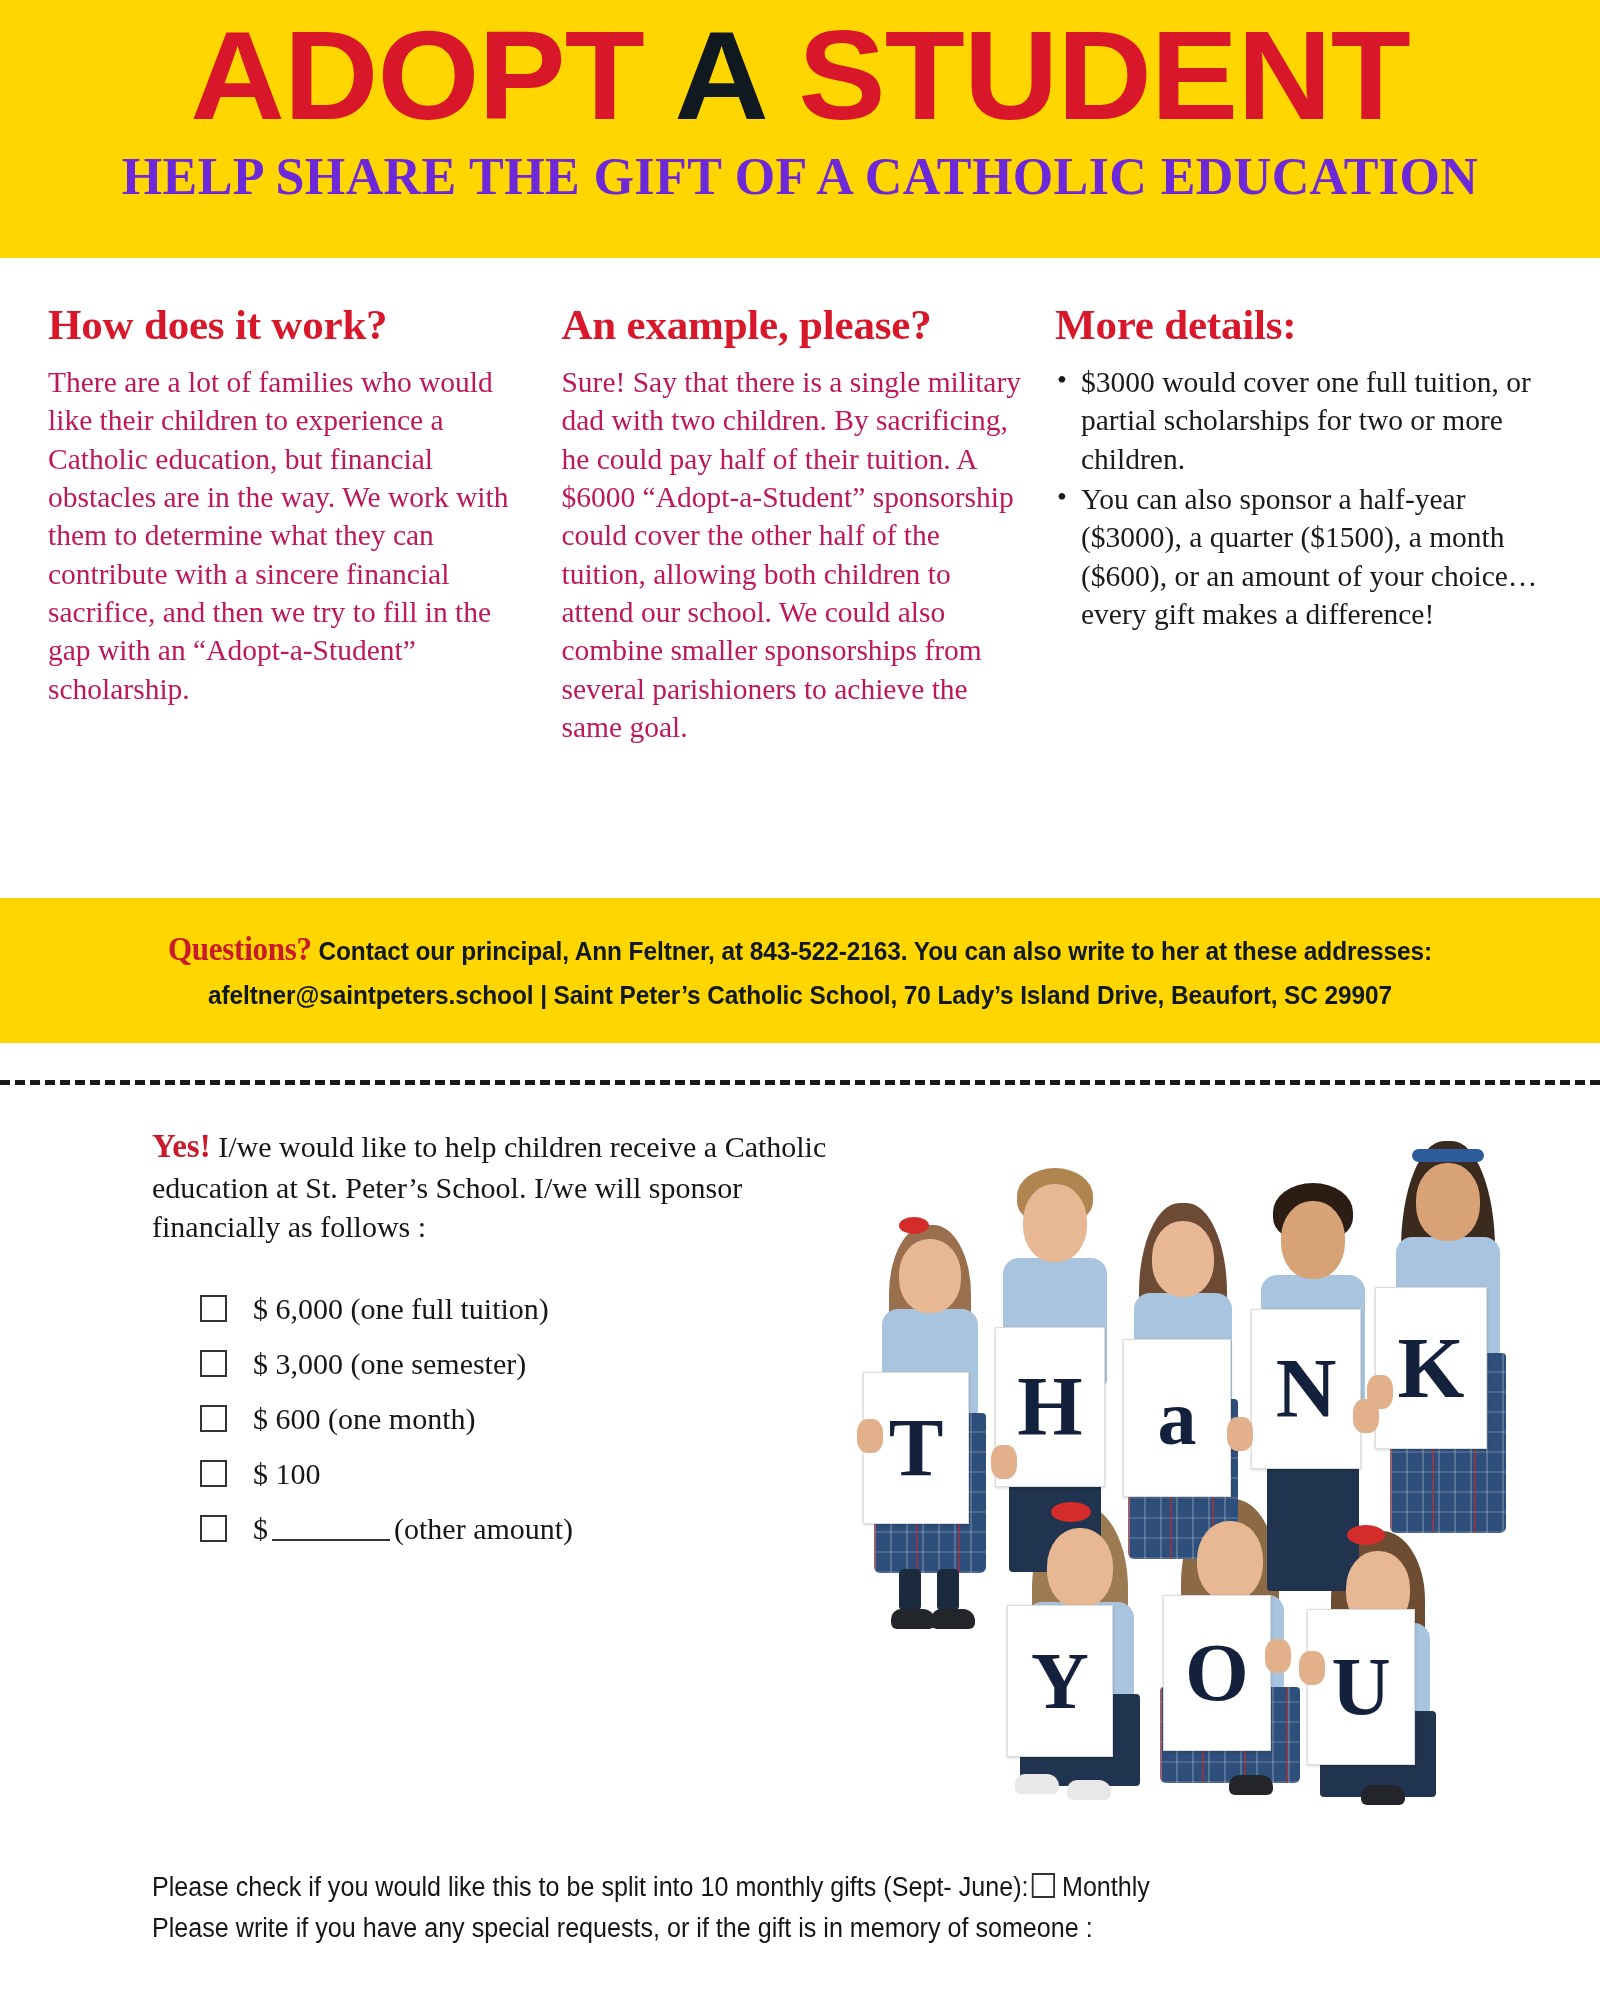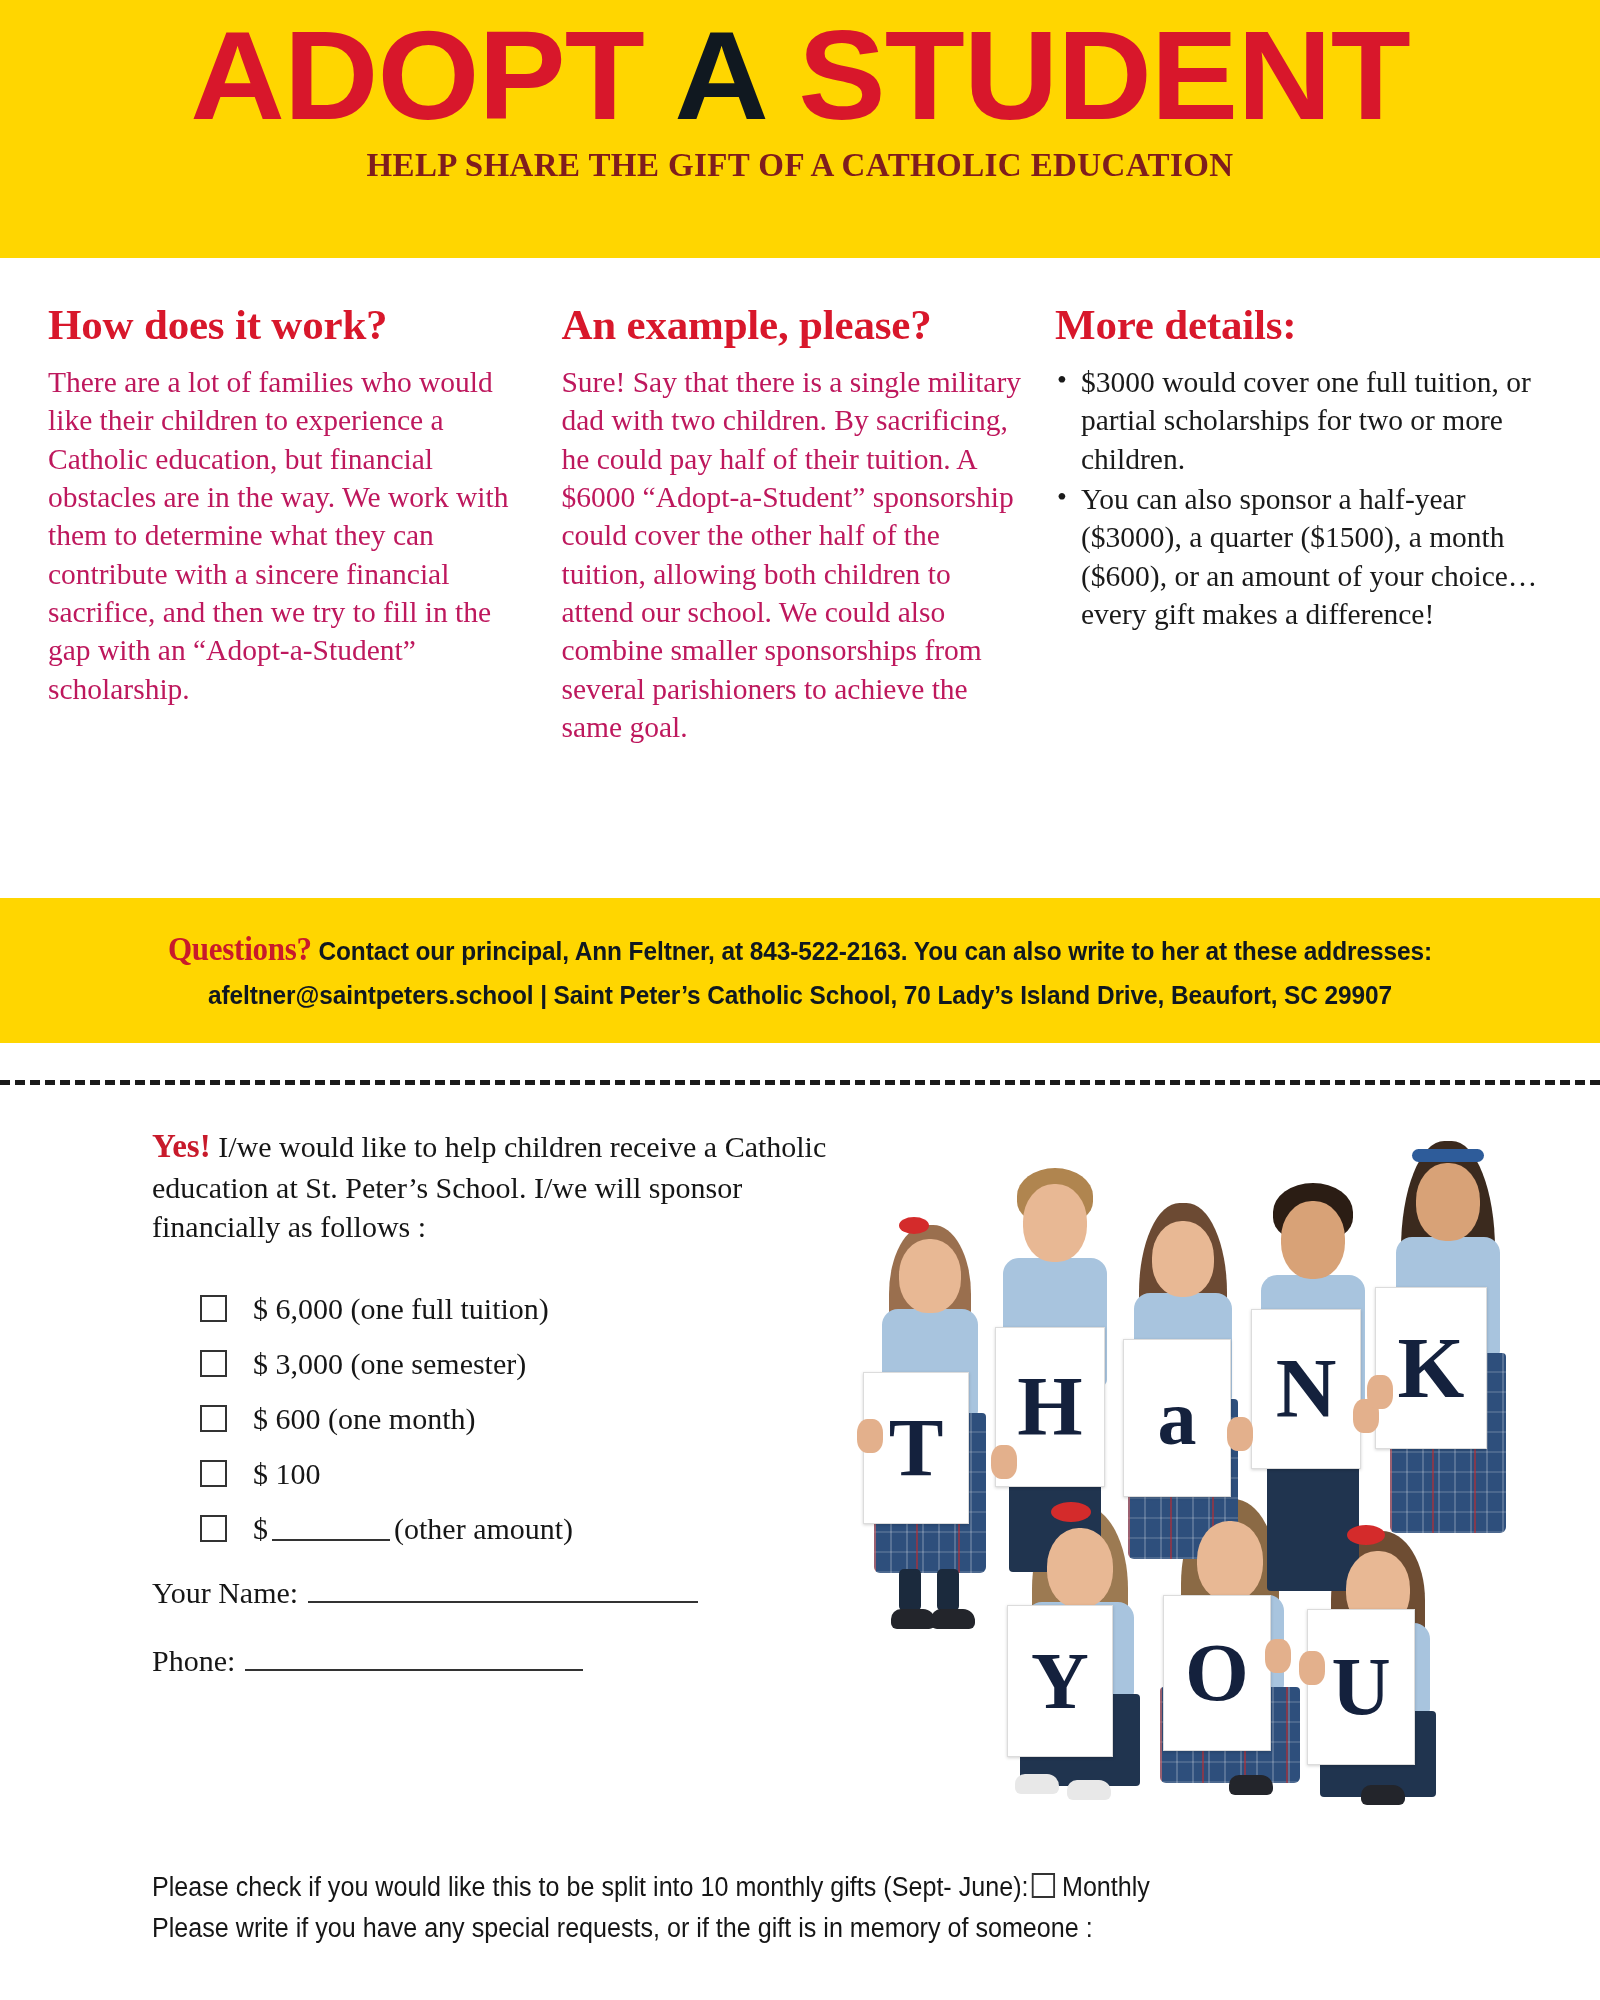--- a/index.html
+++ b/index.html
@@ -37,23 +37,23 @@
     margin: 0;
     transform: scaleX(1.04);
     white-space: nowrap;
   }
   .title-main .word-a {
     color: #101820;
   }
   .title-sub {
     font-family: "Liberation Serif", "DejaVu Serif", serif;
     font-weight: bold;
-    font-size: 33px;
+    font-size: 52px;
     letter-spacing: 0.4px;
-    color: #7f1d1d;
+    color: #6d28d9;
     margin: 6px 0 0 0;
     white-space: nowrap;
   }
 
   
   .columns {
     display: flex;
     padding: 42px 40px 0 48px;
     box-sizing: border-box;
     gap: 0;
@@ -417,30 +417,20 @@
       <li class="checkbox-row">
         <span class="checkbox-box"></span>
         <span class="checkbox-label">$ 100</span>
       </li>
       <li class="checkbox-row">
         <span class="checkbox-box"></span>
         <span class="checkbox-label"><span>$</span><span class="blank-line"></span><span>(other amount)</span></span>
       </li>
     </ul>
 
-    <div class="field-rows">
-      <div class="field-row">
-        <span>Your Name:</span>
-        <span class="field-rule rule-name"></span>
-      </div>
-      <div class="field-row">
-        <span>Phone:</span>
-        <span class="field-rule rule-phone"></span>
-      </div>
-    </div>
   </div>
 
   <div class="bottom-lines">
     <div><span>Please check if you would like this to be split into 10 monthly gifts (Sept- June):</span><span class="inline-box"></span><span>Monthly</span></div>
     <div>Please write if you have any special requests, or if the gift is in memory of someone :</div>
   </div>
 
   <div class="photo">
 
     <div class="kid" style="left:10px; top:90px; width:130px; height:460px;">

